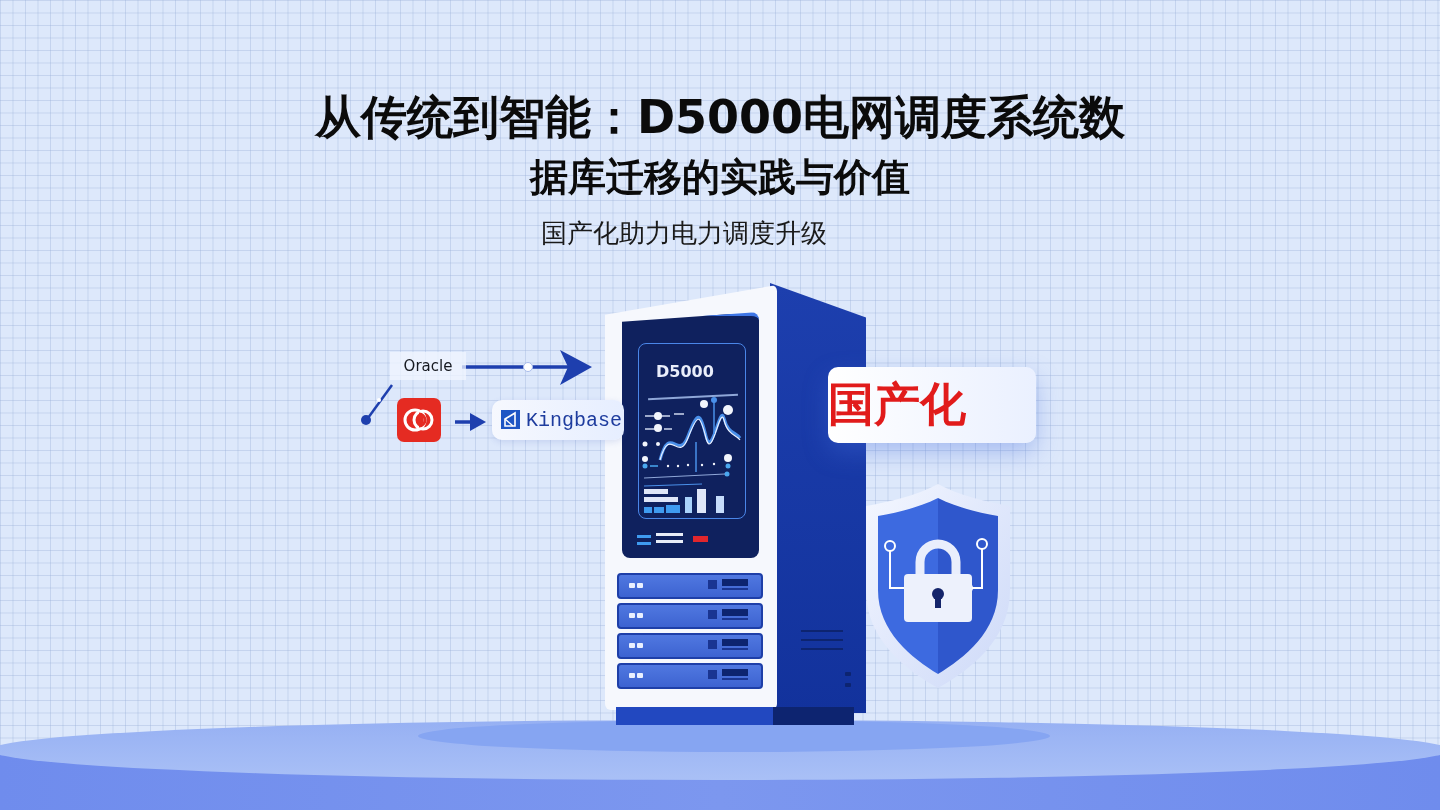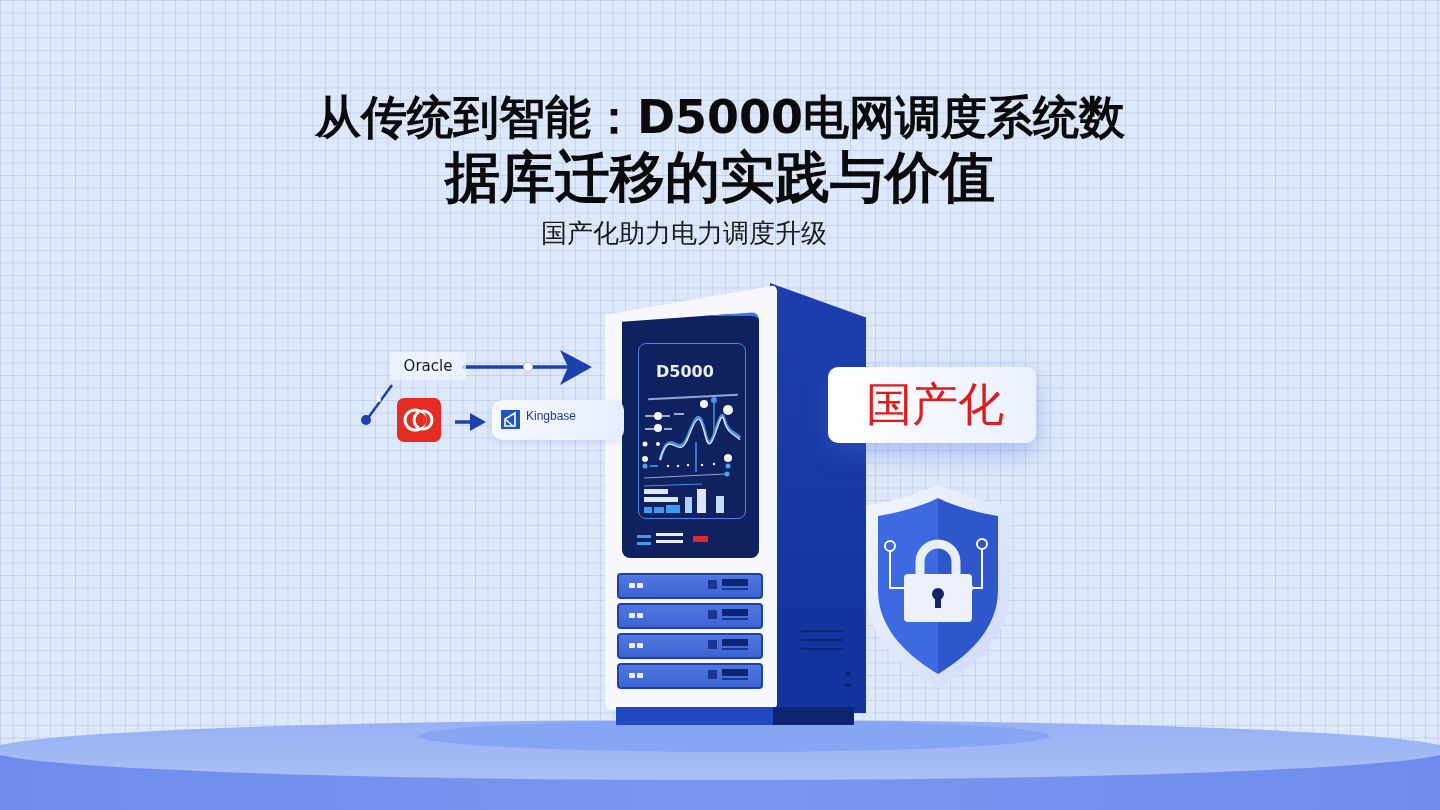--- a/index.html
+++ b/index.html
@@ -12,21 +12,21 @@
       linear-gradient(rgba(150,172,214,0.35) 1px, transparent 1px),
       linear-gradient(90deg, rgba(150,172,214,0.35) 1px, transparent 1px);
     background-size: 12.5px 12.5px;
   }
   .title {
     position: absolute; left: 0; width: 1440px; text-align: center;
     color: #0b0b0b; font-weight: 900; letter-spacing: 0px;
     font-family: "DejaVu Sans", sans-serif;
   }
   .title.l1 { top: 88px; font-size: 46px; line-height: 58px; }
-  .title.l2 { top: 148px; font-size: 55px; line-height: 58px; }
+  .title.l2 { top: 148px; font-size: 38px; line-height: 58px; }
   .subtitle {
     position: absolute; left: 0; top: 216px; width: 1368px; text-align: center;
     font-size: 26px; color: #1a1a1a; font-weight: 400;
     font-family: "DejaVu Sans", sans-serif;
   }
   .platform-base {
     position: absolute; left: 0; top: 748px; width: 1440px; height: 62px;
     background: linear-gradient(90deg, #6f8ced, #7c97ef 50%, #6f8ced);
   }
   .platform-top {
@@ -91,42 +91,42 @@
     background: rgba(240,245,255,0.75); border-radius: 0;
     font-size: 15px; color: #15181f; text-align: center; line-height: 28px;
     font-family: "DejaVu Sans", sans-serif;
   }
   .kingbase-pill {
     position: absolute; left: 492px; top: 400px; width: 132px; height: 40px;
     background: linear-gradient(90deg, #f6f8fe, #e6eeff);
     border-radius: 10px; box-shadow: 0 2px 6px rgba(60,90,180,0.15);
   }
   .kingbase-text {
-    position: absolute; left: 526px; top: 409px; font-size: 12px; color: #1e3c9e;
-    font-family: Liberation Sans, sans-serif;
+    position: absolute; left: 526px; top: 409px; font-size: 20px; color: #1e3c9e;
+    font-family: Liberation Mono, monospace;
   }
   .kb-logo {
     position: absolute; left: 501px; top: 410px; width: 19px; height: 19px;
     background: #1e56c4;
   }
   .red-app {
     position: absolute; left: 397px; top: 398px; width: 44px; height: 44px;
     background: #e52b22; border-radius: 7px;
   }
   .overlay-svg { position: absolute; left: 0; top: 0; }
 
   
   .gch-badge {
     position: absolute; left: 828px; top: 367px; width: 208px; height: 76px;
     background: linear-gradient(90deg, #ffffff, #eaf0ff);
     border-radius: 10px; box-shadow: 0 10px 24px rgba(70,110,220,0.35);
   }
   .gch-text {
-    position: absolute; left: 828px; top: 372px; width: 176px; text-align: right;
-    font-size: 46px; font-weight: 400; color: #e11b1b; line-height: 64px;
+    position: absolute; left: 828px; top: 372px; width: 176px; text-align: left;
+    font-size: 46px; font-weight: 700; color: #e11b1b; line-height: 64px;
     font-family: "DejaVu Sans", sans-serif;
   }
   .shield-svg { position: absolute; left: 860px; top: 480px; }
 </style>
 </head>
 <body>
 
 <div class="title l1">从传统到智能：D5000电网调度系统数</div>
 <div class="title l2">据库迁移的实践与价值</div>
 <div class="subtitle">国产化助力电力调度升级</div>

